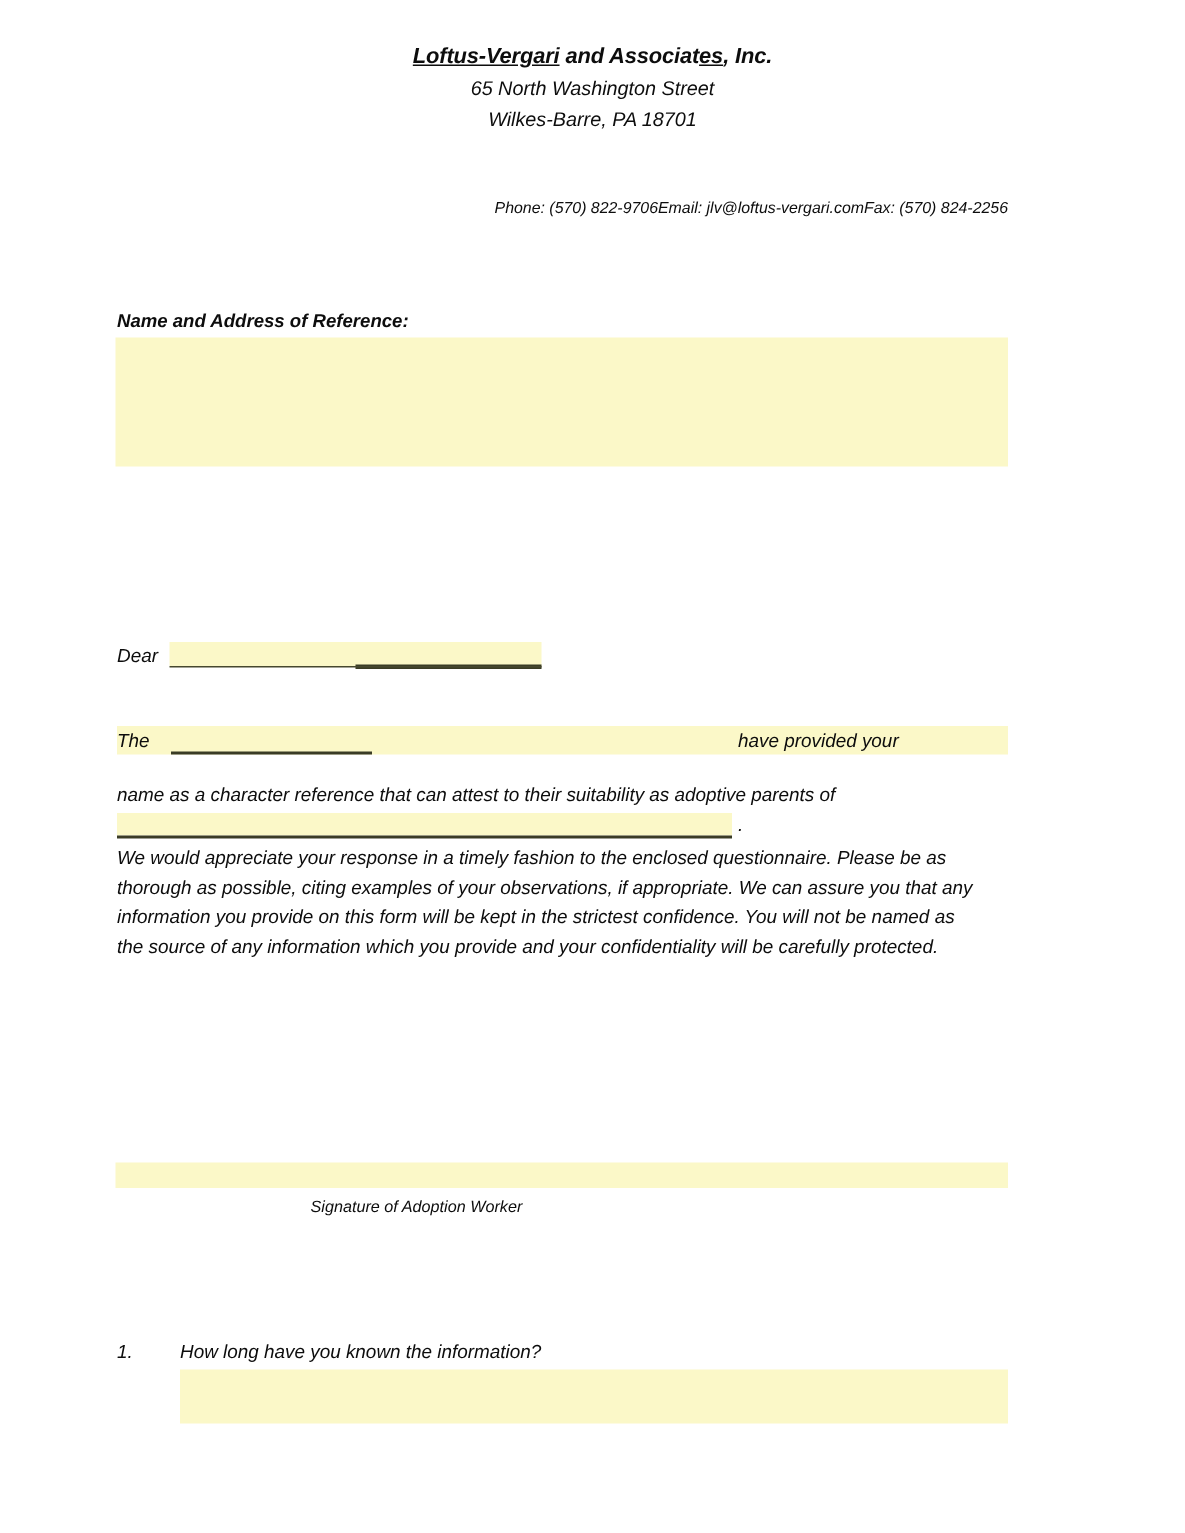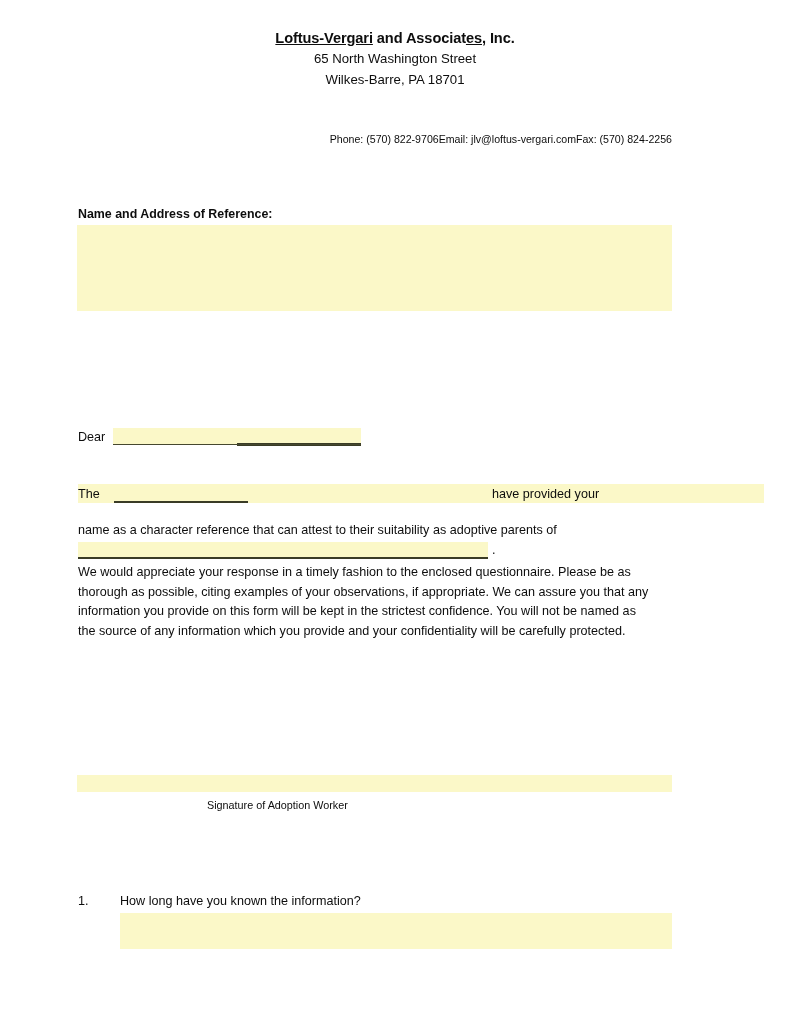--- a/index.html
+++ b/index.html
@@ -13,20 +13,21 @@
     color: #0d0d0d;
     -webkit-font-smoothing: antialiased;
   }
   .page {
     position: relative;
     width: 790px;
     height: 1022px;
     background: #ffffff;
     overflow: hidden;
     margin: 0 auto;
+    font-style: italic;
   }
 
   
   .header {
     position: absolute;
     left: 0;
     top: 28px;
     width: 790px;
     text-align: center;
   }
@@ -116,21 +117,21 @@
     position: absolute;
     left: 78px;
     top: 484px;
     width: 600px;
     font-size: 12.6px;
     line-height: 19.6px;
   }
   .hl-line {
     background: #fbf8c8;
     display: block;
-    width: 686px;
+    width: 594px;
     position: relative;
     white-space: nowrap;
     height: 19px;
   }
   .line1-the {
     position: absolute;
     left: 0; top: 1px;
   }
   .blank-names {
     position: absolute;

